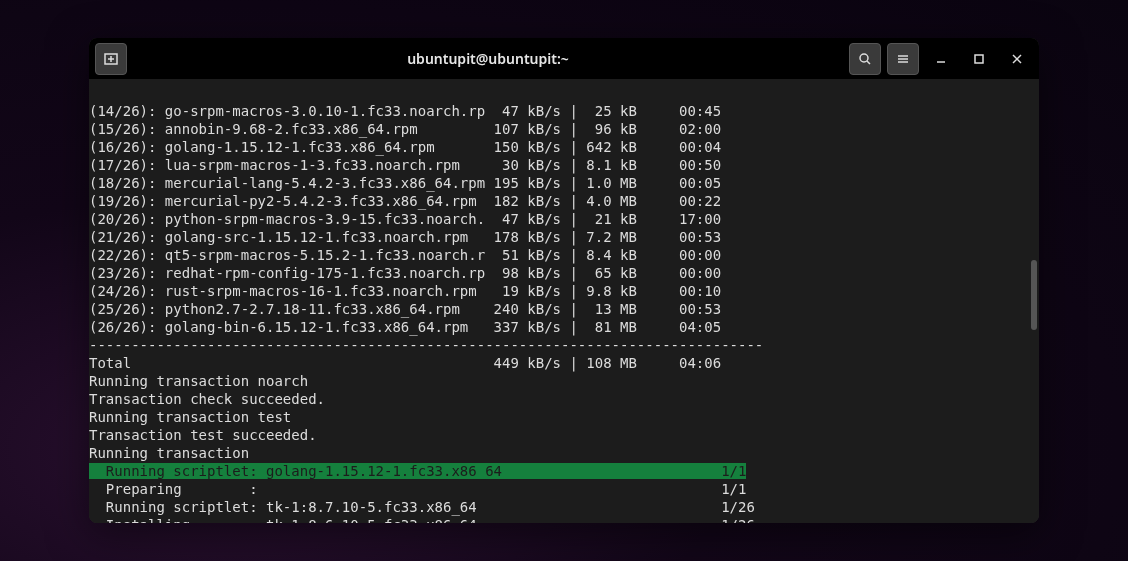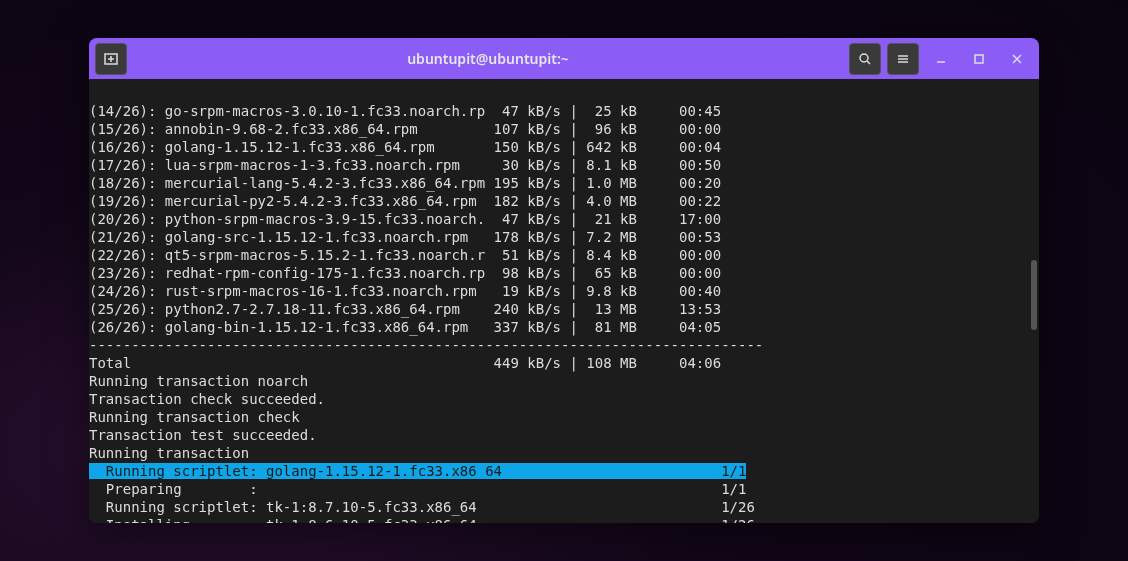--- a/index.html
+++ b/index.html
@@ -19,21 +19,21 @@
       height: 485px;
       background: #2a2a2a;
       border-radius: 8px;
       overflow: hidden;
       box-shadow: 0 10px 40px rgba(0,0,0,0.5);
       display: flex;
       flex-direction: column;
     }
     .titlebar {
       height: 42px;
-      background: #8b5cf6;
+      background: #000000;
       border-bottom: 1px solid #1c1c1c;
       display: flex;
       align-items: center;
       padding: 0 6px;
       gap: 6px;
     }
     .titlebar .left, .titlebar .right { display: flex; gap: 6px; align-items: center; }
     .titlebar .center { flex: 1; text-align: center; color: #e6e6e6; font-family: system-ui, sans-serif; font-size: 14px; font-weight: 600; }
     .tb-btn {
       width: 32px; height: 32px;
@@ -56,21 +56,21 @@
       background: #1c1c1c;
       color: #dcdcdc;
       padding: 4px 4px 4px 0;
       font-size: 14px;
       line-height: 18px;
       overflow: hidden;
       position: relative;
     }
     .terminal-content { white-space: pre; }
     .hl {
-      background: #0ea5e9;
+      background: #15803d;
       color: #1c1c1c;
     }
     .scrollbar {
       position: absolute;
       right: 2px;
       top: 180px;
       width: 6px;
       height: 70px;
       background: #555;
       border-radius: 3px;
@@ -121,37 +121,37 @@
             <line x1="4" y1="4" x2="12" y2="12" stroke="currentColor" stroke-width="1.5"></line>
             <line x1="12" y1="4" x2="4" y2="12" stroke="currentColor" stroke-width="1.5"></line>
           </svg>
       </div>
     </div>
   </div>
 
   <div class="terminal">
     <div class="terminal-content">
 <span>(14/26): go-srpm-macros-3.0.10-1.fc33.noarch.rp  47 kB/s |  25 kB     00:45</span>
-<span>(15/26): annobin-9.68-2.fc33.x86_64.rpm         107 kB/s |  96 kB     00:00</span>
+<span>(15/26): annobin-9.68-2.fc33.x86_64.rpm         107 kB/s |  96 kB     02:00</span>
 <span>(16/26): golang-1.15.12-1.fc33.x86_64.rpm       150 kB/s | 642 kB     00:04</span>
 <span>(17/26): lua-srpm-macros-1-3.fc33.noarch.rpm     30 kB/s | 8.1 kB     00:50</span>
-<span>(18/26): mercurial-lang-5.4.2-3.fc33.x86_64.rpm 195 kB/s | 1.0 MB     00:20</span>
+<span>(18/26): mercurial-lang-5.4.2-3.fc33.x86_64.rpm 195 kB/s | 1.0 MB     00:05</span>
 <span>(19/26): mercurial-py2-5.4.2-3.fc33.x86_64.rpm  182 kB/s | 4.0 MB     00:22</span>
 <span>(20/26): python-srpm-macros-3.9-15.fc33.noarch.  47 kB/s |  21 kB     17:00</span>
 <span>(21/26): golang-src-1.15.12-1.fc33.noarch.rpm   178 kB/s | 7.2 MB     00:53</span>
 <span>(22/26): qt5-srpm-macros-5.15.2-1.fc33.noarch.r  51 kB/s | 8.4 kB     00:00</span>
 <span>(23/26): redhat-rpm-config-175-1.fc33.noarch.rp  98 kB/s |  65 kB     00:00</span>
-<span>(24/26): rust-srpm-macros-16-1.fc33.noarch.rpm   19 kB/s | 9.8 kB     00:40</span>
-<span>(25/26): python2.7-2.7.18-11.fc33.x86_64.rpm    240 kB/s |  13 MB     13:53</span>
-<span>(26/26): golang-bin-1.15.12-1.fc33.x86_64.rpm   337 kB/s |  81 MB     04:05</span>
+<span>(24/26): rust-srpm-macros-16-1.fc33.noarch.rpm   19 kB/s | 9.8 kB     00:10</span>
+<span>(25/26): python2.7-2.7.18-11.fc33.x86_64.rpm    240 kB/s |  13 MB     00:53</span>
+<span>(26/26): golang-bin-6.15.12-1.fc33.x86_64.rpm   337 kB/s |  81 MB     04:05</span>
 <span>--------------------------------------------------------------------------------</span>
 <span>Total                                           449 kB/s | 108 MB     04:06</span>
 <span>Running transaction noarch</span>
 <span>Transaction check succeeded.</span>
-<span>Running transaction check</span>
+<span>Running transaction test</span>
 <span>Transaction test succeeded.</span>
 <span>Running transaction</span>
 <span class="hl">  Running scriptlet: golang-1.15.12-1.fc33.x86_64                          1/1</span>
 <span>  Preparing        :                                                       1/1</span>
 <span>  Running scriptlet: tk-1:8.7.10-5.fc33.x86_64                             1/26</span>
 <span>  Installing       : tk-1:8.6.10-5.fc33.x86_64                             1/26</span>
 </div>
     <div class="scrollbar"></div>
   </div>
 </div>

